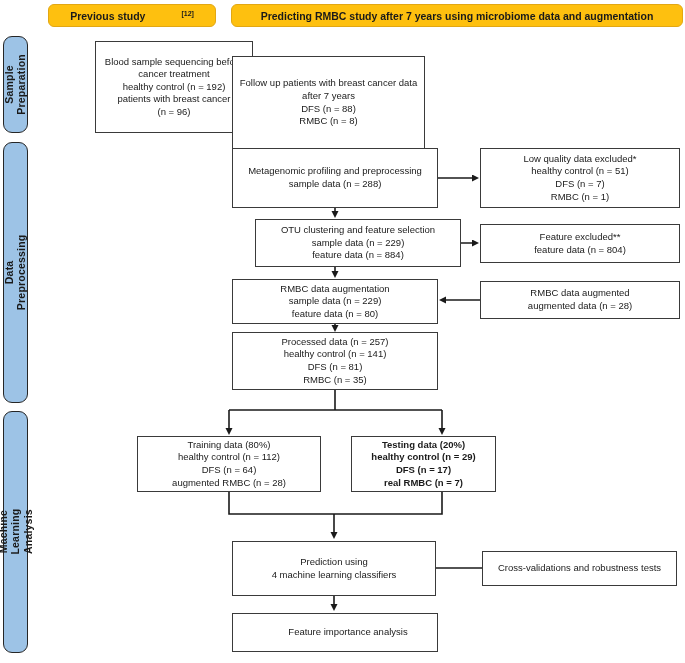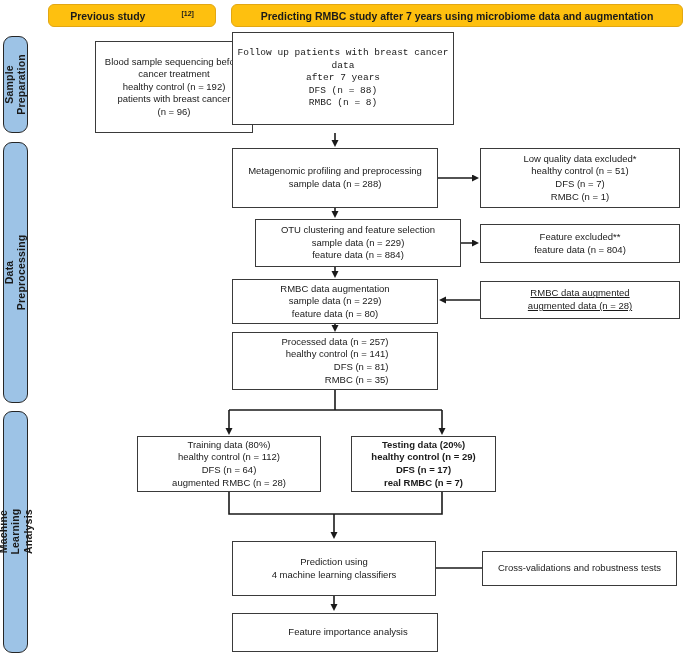--- a/index.html
+++ b/index.html
@@ -109,41 +109,41 @@
   </div>
   <div class="side" style="left:3px; top:411px; width:25px; height:242px;">
     <span>Machine Learning Analysis</span>
   </div>
 
   <div class="box" style="left:50px;  top:41px;  width:158px; height:92px;margin-left:45px;">Blood sample sequencing before
 cancer treatment
 healthy control (n = 192)
 patients with breast cancer
 (n = 96)</div>
-  <div class="box" style="left:232px; top:32px;  width:222px; height:93px;font-family:Liberation Mono, monospace;">Follow up patients with breast cancer data
+  <div class="box" style="left:232px; top:56px;  width:193px; height:93px;">Follow up patients with breast cancer data
 after 7 years
 DFS (n = 88)
 RMBC (n = 8)</div>
   <div class="box" style="left:232px; top:148px; width:206px; height:60px;">Metagenomic profiling and preprocessing
 sample data (n = 288)</div>
   <div class="box" style="left:480px; top:148px; width:200px; height:60px;">Low quality data excluded*
 healthy control (n = 51)
 DFS (n = 7)
 RMBC (n = 1)</div>
   <div class="box" style="left:232px; top:219px; width:206px; height:48px;margin-left:23px;">OTU clustering and feature selection
 sample data (n = 229)
 feature data (n = 884)</div>
   <div class="box" style="left:480px; top:224px; width:200px; height:39px;">Feature excluded**
 feature data (n = 804)</div>
   <div class="box" style="left:232px; top:279px; width:206px; height:45px;">RMBC data augmentation
 sample data (n = 229)
 feature data (n = 80)</div>
-  <div class="box" style="left:480px; top:281px; width:200px; height:38px;text-decoration:underline;">RMBC data augmented
+  <div class="box" style="left:480px; top:281px; width:200px; height:38px;">RMBC data augmented
 augmented data (n = 28)</div>
-  <div class="box" style="left:232px; top:332px; width:206px; height:58px;text-align:right;">Processed data (n = 257)
+  <div class="box" style="left:232px; top:332px; width:206px; height:58px;">Processed data (n = 257)
 healthy control (n = 141)
 DFS (n = 81)
 RMBC (n = 35)</div>
   <div class="box" style="left:137px; top:436px; width:184px; height:56px;">Training data (80%)
 healthy control (n = 112)
 DFS (n = 64)
 augmented RMBC (n = 28)</div>
   <div class="box" style="left:351px; top:436px; width:145px; height:56px;font-weight:bold;">Testing data (20%)
 healthy control (n = 29)
 DFS (n = 17)

